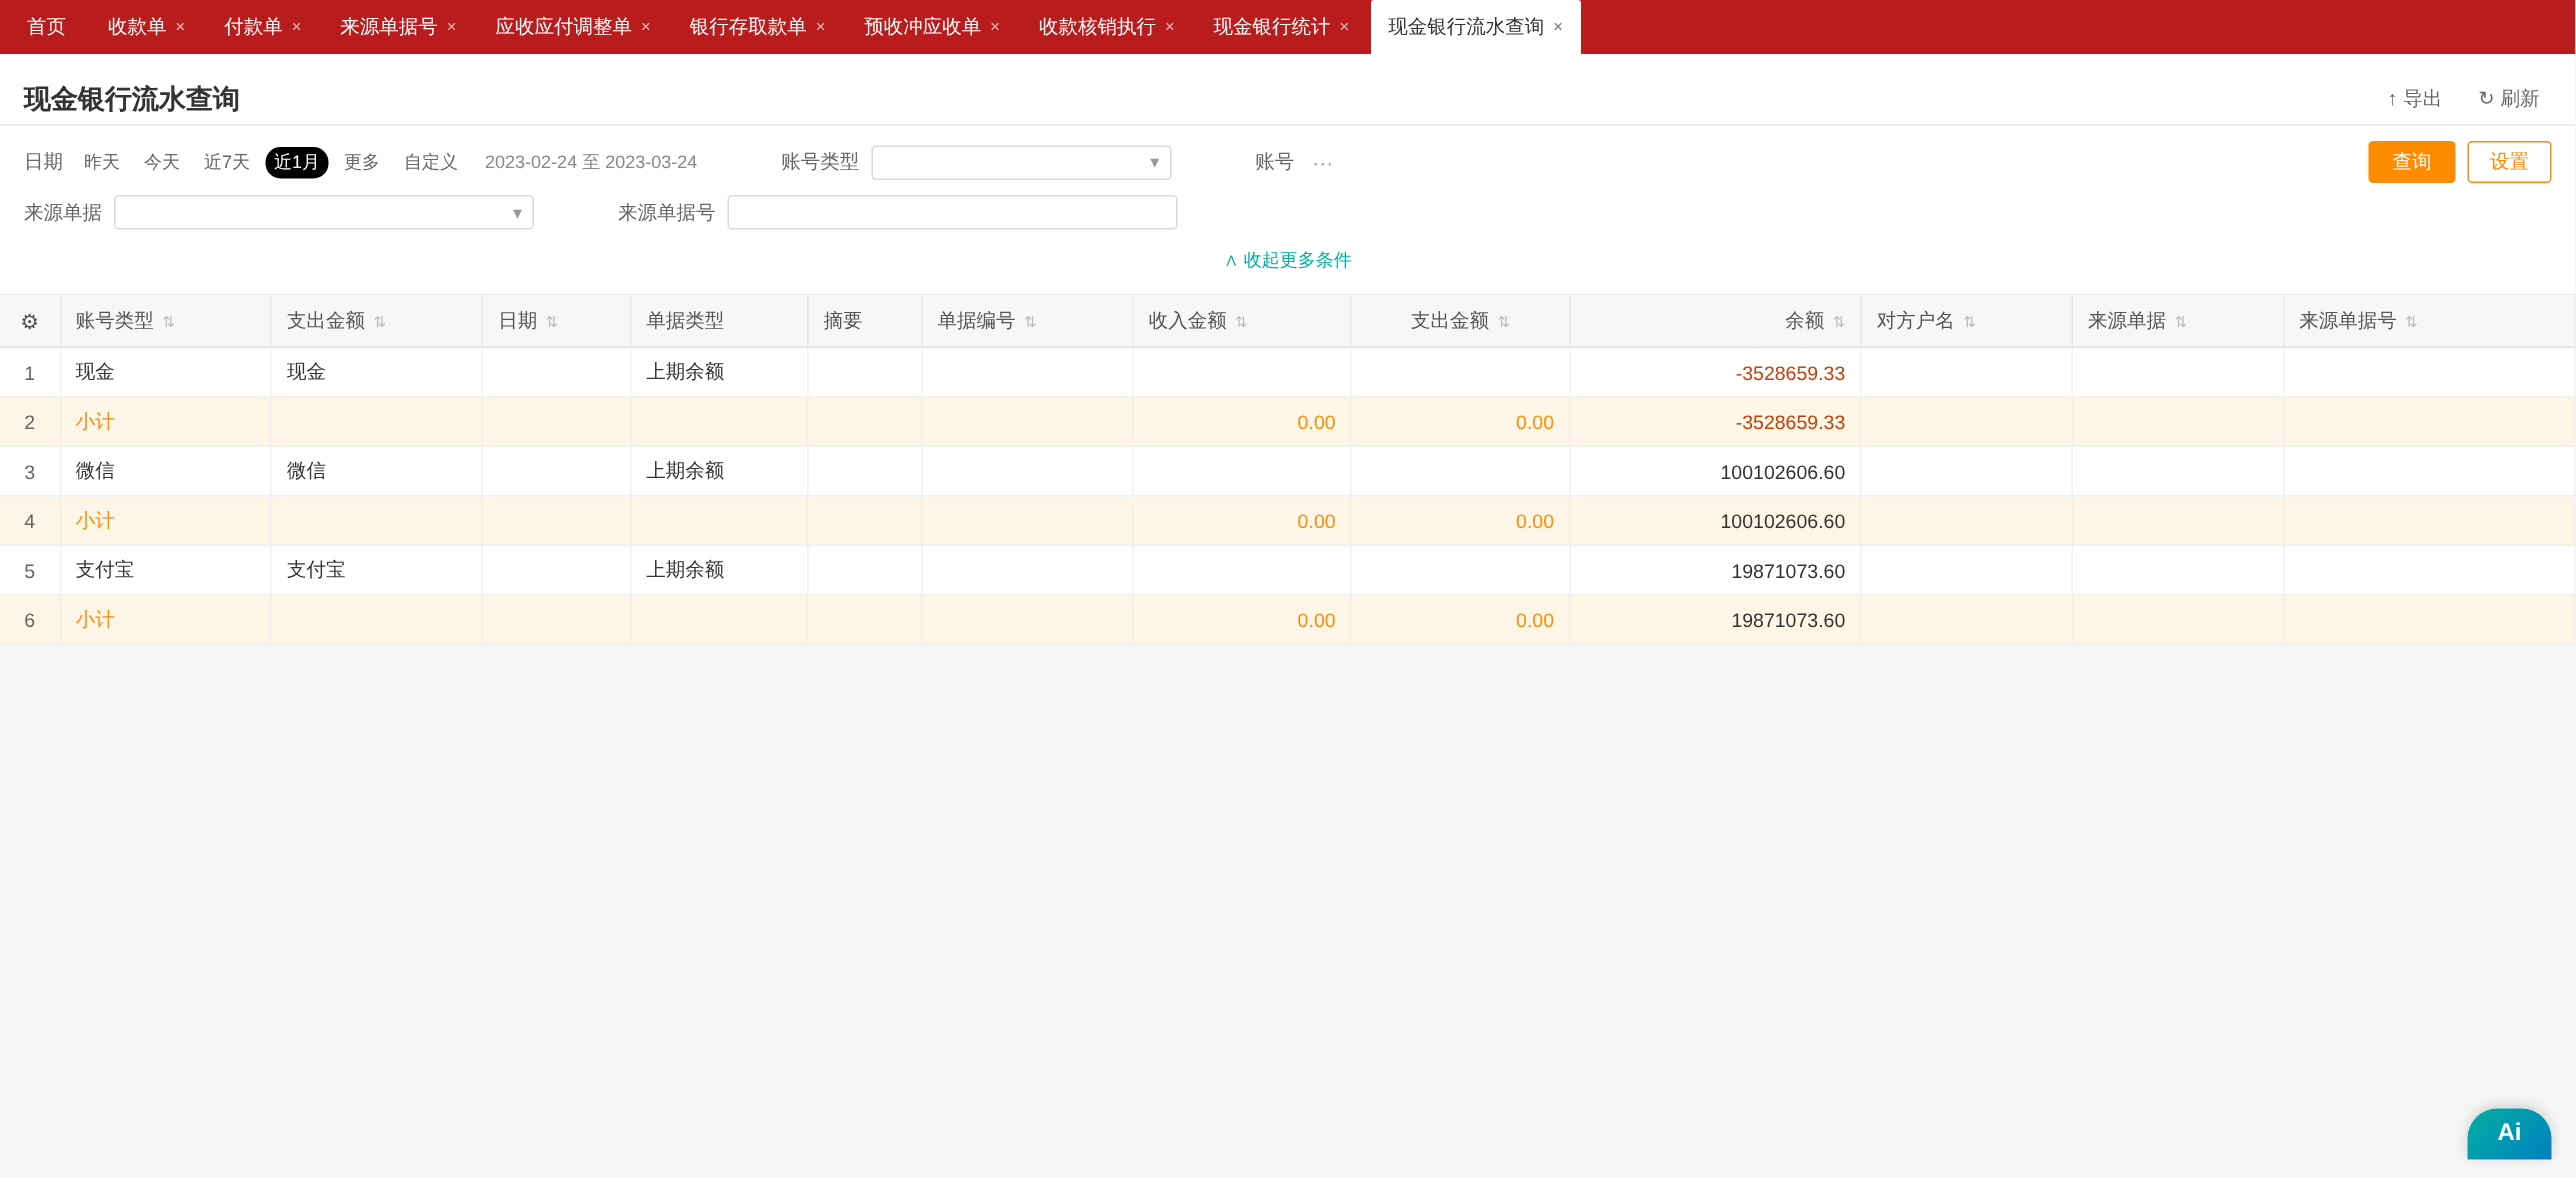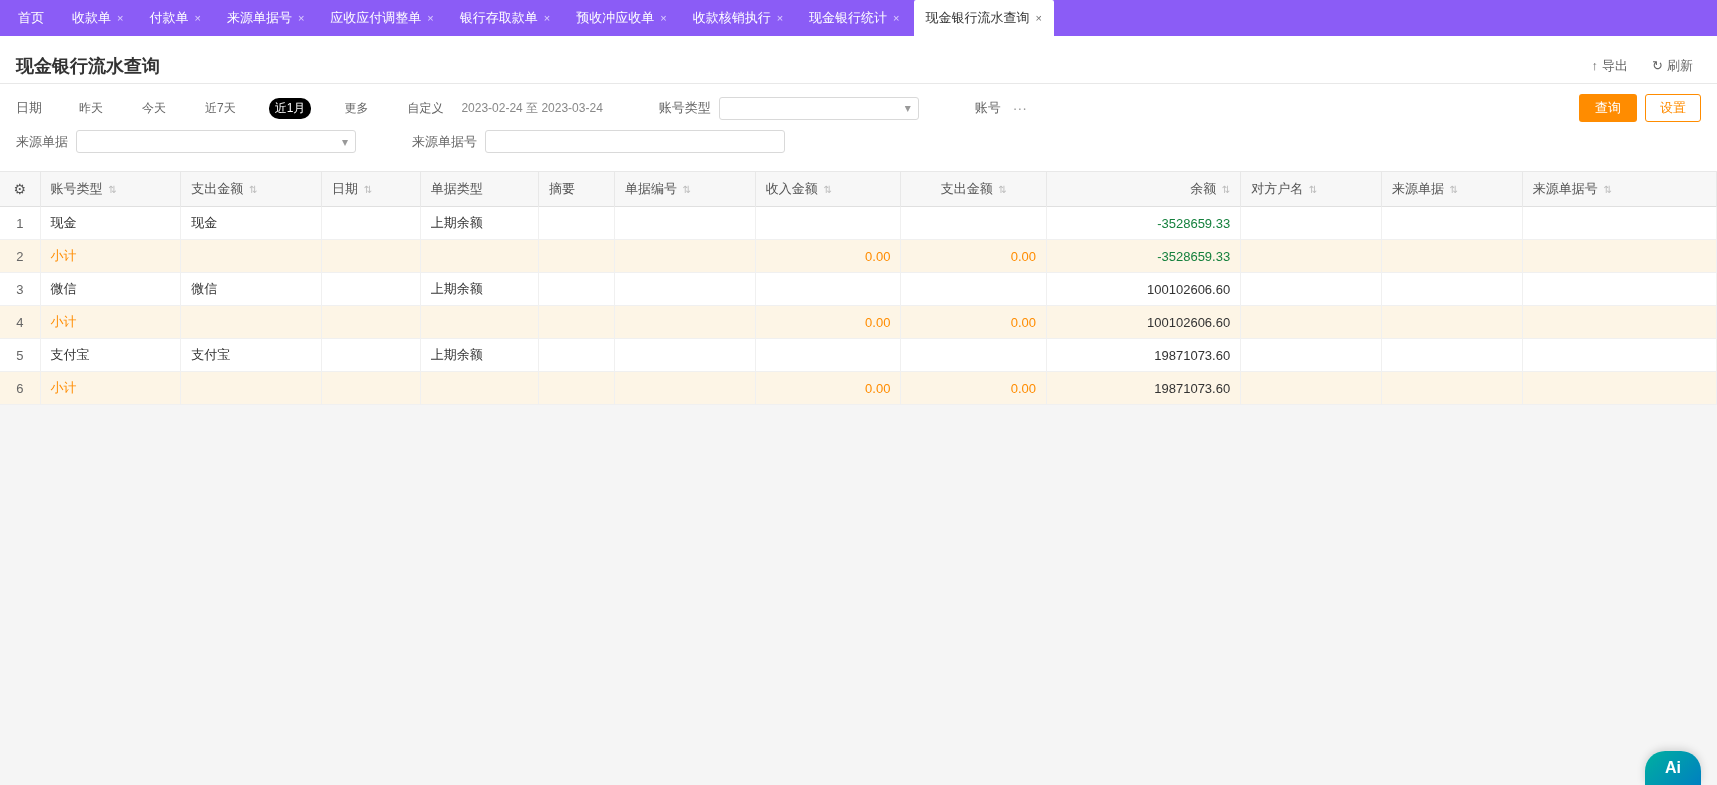--- a/index.html
+++ b/index.html
@@ -1,20 +1,20 @@
 <!DOCTYPE html>
 <html><head>
   <meta charset="utf-8">
   <style>
     * { box-sizing: border-box; margin: 0; padding: 0; }
     body { font-family: "Microsoft YaHei", "PingFang SC", sans-serif; font-size: 13px; background: #f5f5f5; color: #333; }
 
     
     .top-nav {
-      background: #8b5cf6;
+      background: #b91c1c;
       display: flex;
       align-items: center;
       height: 36px;
       padding: 0 4px;
       gap: 2px;
     }
     .nav-tab {
       color: #fff;
       padding: 0 12px;
       height: 36px;
@@ -63,21 +63,21 @@
     }
     .filter-item {
       display: flex;
       align-items: center;
       gap: 8px;
     }
     .filter-label { color: #666; white-space: nowrap; font-size: 13px; }
     .date-options { display: flex; gap: 4px; align-items: center; }
     .date-btn {
       padding: 2px 6px; cursor: pointer; border-radius: 3px; font-size: 12px;
-      background: none; border: none; color: #666; margin-left: 23px;
+      background: none; border: none; color: #666;
     }
     .date-btn.active {
       background: #000000; color: #fff; border-radius: 10px;
     }
     .date-range { color: #888; font-size: 12px; margin-left: 4px; }
     .filter-select {
       border: 1px solid #d9d9d9; border-radius: 3px;
       padding: 3px 28px 3px 8px; font-size: 13px;
       background: #fff; cursor: pointer;
       min-width: 160px; color: #333;
@@ -138,27 +138,27 @@
     tbody tr { border-bottom: 1px solid #f0f0f0; }
     tbody tr.subtotal { background: #fdf5e6; }
     tbody td {
       padding: 7px 10px;
       color: #333;
       border-right: 1px solid #f0f0f0;
       white-space: nowrap;
     }
     tbody td:first-child { text-align: center; color: #666; }
     .td-number { text-align: right; }
-    .td-negative { color: #15803d; text-align: right; }
+    .td-negative { color: #c2410c; text-align: right; }
     .td-positive { color: #333; text-align: right; padding-left: 20px; }
     .settings-icon { display: inline-block; font-size: 14px; }
 
     
     .ai-badge {
-      position: fixed; right: 16px; bottom: 0;
+      position: fixed; right: 16px; bottom: 12px;
       background: linear-gradient(135deg, #00b0a0, #0080c0);
       color: #fff; border-radius: 20px 20px 0 0;
       padding: 8px 20px;
       font-size: 16px; font-weight: bold;
       cursor: pointer;
       box-shadow: 0 -2px 8px rgba(0,0,0,0.15);
     }
   </style>
 </head>
 <body>
@@ -263,20 +263,21 @@
         </select>
       </div>
     </div>
 
     <div class="filter-item" style="margin-left: 40px;">
       <span class="filter-label">来源单据号</span>
       <input type="text" class="filter-input" style="min-width: 300px;">
     </div>
   </div>
 
+  <div class="collapse-bar">∧ 收起更多条件</div>
 </div>
 
 <div class="table-container">
   <table>
     <thead>
       <tr>
         <th>
           <span class="settings-icon">⚙</span>
         </th>
         <th>

